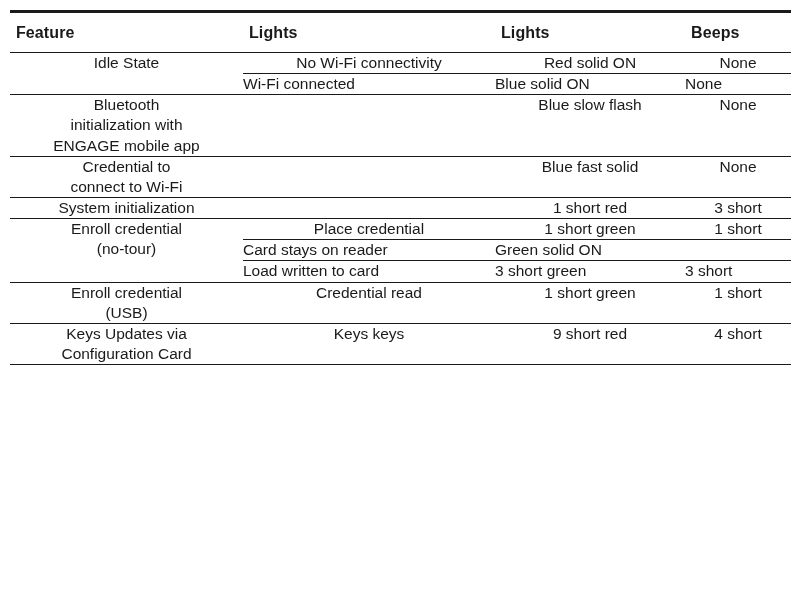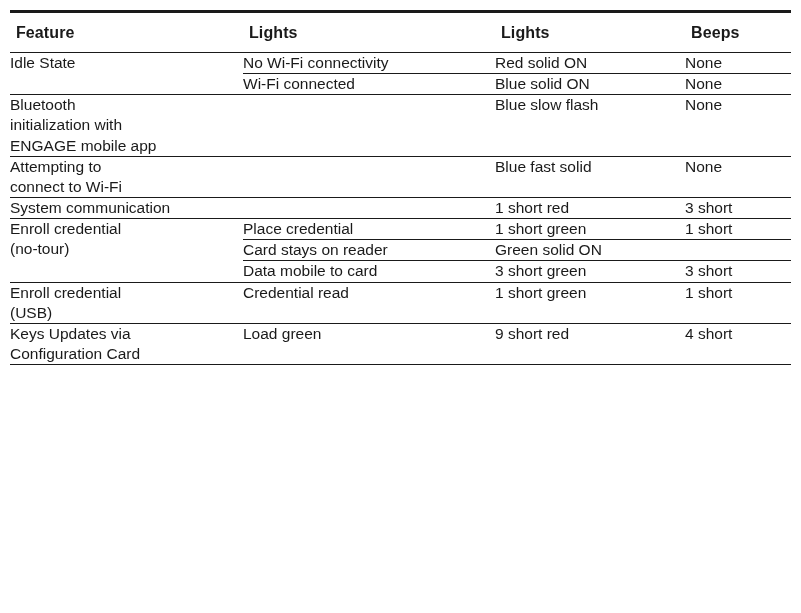--- a/index.html
+++ b/index.html
@@ -56,20 +56,21 @@
 
   
   tbody td {
     padding: 10px 8px 11px 6px;
     line-height: 1.30;
   }
 
   
   tr.group-start > td {
     border-top: 1.3px solid #1a1a1a;
+    text-align: center;
   }
 
   
   tr.sub-row > td.sub-line {
     border-top: 1.3px solid #1a1a1a;
   }
 
   
   tbody tr.last-rule td {
     border-top: 1.3px solid #1a1a1a;
@@ -140,36 +141,36 @@
           </td>
           <td>
             <span class="cell-text">Blue slow flash</span>
           </td>
           <td>
             <span class="cell-text">None</span>
           </td>
         </tr>
         <tr class="group-start">
           <td rowspan="1">
-            <span class="cell-text">Attempting to
+            <span class="cell-text">Credential to
 connect to Wi-Fi</span>
           </td>
           <td>
             <span class="cell-text"></span>
           </td>
           <td>
             <span class="cell-text">Blue fast solid</span>
           </td>
           <td>
             <span class="cell-text">None</span>
           </td>
         </tr>
         <tr class="group-start">
           <td rowspan="1">
-            <span class="cell-text">System communication</span>
+            <span class="cell-text">System initialization</span>
           </td>
           <td>
             <span class="cell-text"></span>
           </td>
           <td>
             <span class="cell-text">1 short red</span>
           </td>
           <td>
             <span class="cell-text">3 short</span>
           </td>
@@ -195,21 +196,21 @@
           </td>
           <td class="sub-line">
             <span class="cell-text">Green solid ON</span>
           </td>
           <td class="sub-line">
             <span class="cell-text"></span>
           </td>
         </tr>
         <tr class="sub-row">
           <td class="sub-line">
-            <span class="cell-text">Data mobile to card</span>
+            <span class="cell-text">Load written to card</span>
           </td>
           <td class="sub-line">
             <span class="cell-text">3 short green</span>
           </td>
           <td class="sub-line">
             <span class="cell-text">3 short</span>
           </td>
         </tr>
         <tr class="group-start">
           <td rowspan="1">
@@ -225,21 +226,21 @@
           <td>
             <span class="cell-text">1 short</span>
           </td>
         </tr>
         <tr class="group-start">
           <td rowspan="1">
             <span class="cell-text">Keys Updates via
 Configuration Card</span>
           </td>
           <td>
-            <span class="cell-text">Load green</span>
+            <span class="cell-text">Keys keys</span>
           </td>
           <td>
             <span class="cell-text">9 short red</span>
           </td>
           <td>
             <span class="cell-text">4 short</span>
           </td>
         </tr>
         <tr class="last-rule">
           <td></td>

